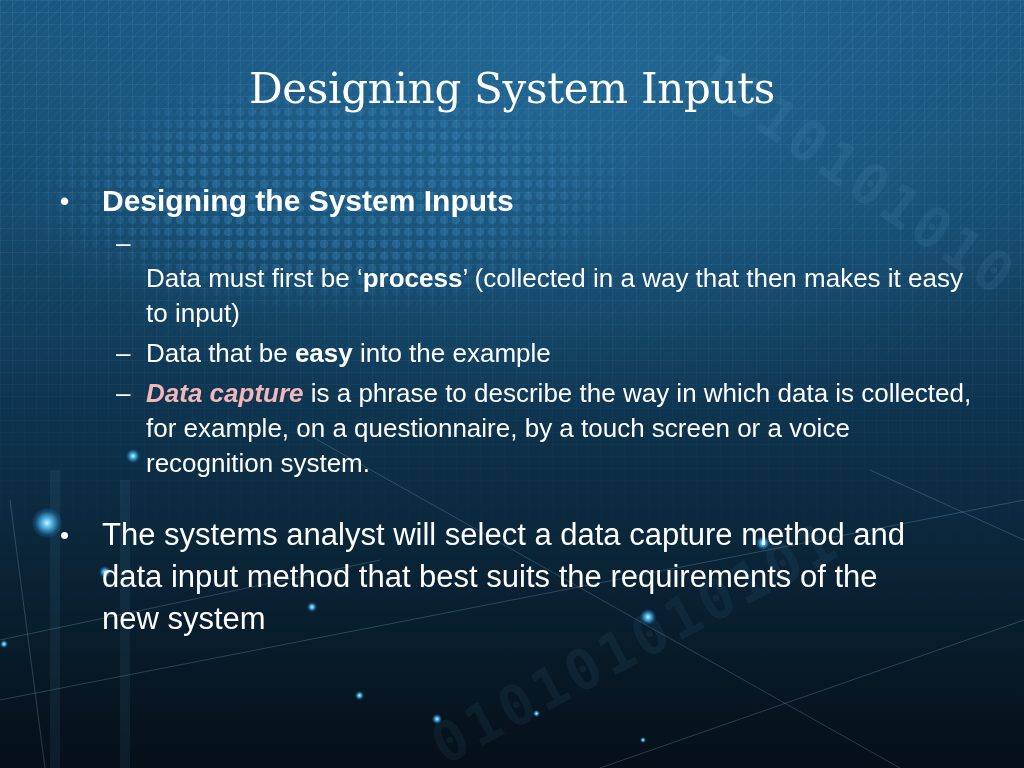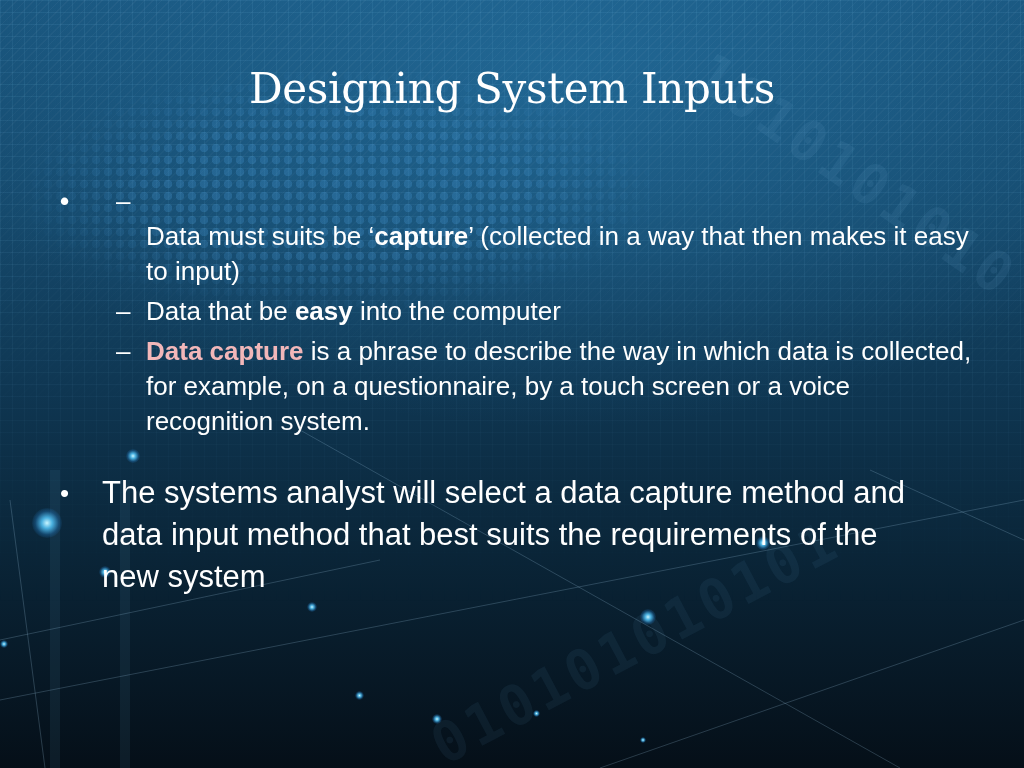--- a/index.html
+++ b/index.html
@@ -114,20 +114,21 @@
       margin-bottom: 5px;
     }
     .l2 .dash {
       position: absolute;
       left: 58px;
       top: 0;
     }
     .strong { font-weight: bold; }
     .highlight {
       font-weight: bold;
+      font-style: italic;
       color: #f2b7b9;
     }
     .spacer { height: 28px; }
   </style>
 </head>
 <body>
 
 <div class="slide">
   <div class="bg-grid"></div>
   <div class="bg-stripes"></div>
@@ -160,32 +161,33 @@
   <div class="glow" style="left:432px;top:714px;width:10px;height:10px;"></div>
   <div class="glow" style="left:533px;top:710px;width:7px;height:7px;"></div>
   <div class="glow" style="left:640px;top:737px;width:6px;height:6px;"></div>
   <div class="glow" style="left:0px;top:640px;width:8px;height:8px;"></div>
 
   <div class="title">Designing System Inputs</div>
 
   <div class="content">
     <div class="l1 bold-head">
       <span class="bullet">•</span>
+      <span>Designing the System Inputs</span>
     </div>
 
     <div class="l2-list">
       <div class="l2">
         <span class="dash">–</span>
         <br>
-        <span>Data must suits be ‘</span><span class="strong">capture</span><span>’ (collected in a way that then makes it easy to input)</span>
+        <span>Data must first be ‘</span><span class="strong">process</span><span>’ (collected in a way that then makes it easy to input)</span>
       </div>
 
       <div class="l2">
         <span class="dash">–</span>
-        <span>Data that be </span><span class="strong">easy</span><span> into the computer</span>
+        <span>Data that be </span><span class="strong">easy</span><span> into the example</span>
       </div>
 
       <div class="l2">
         <span class="dash">–</span>
         <span class="highlight">Data capture</span><span> is a phrase to describe the way in which data is collected, for example, on a questionnaire, by a touch screen or a voice recognition system.</span>
       </div>
     </div>
 
     <div class="spacer"></div>
 

